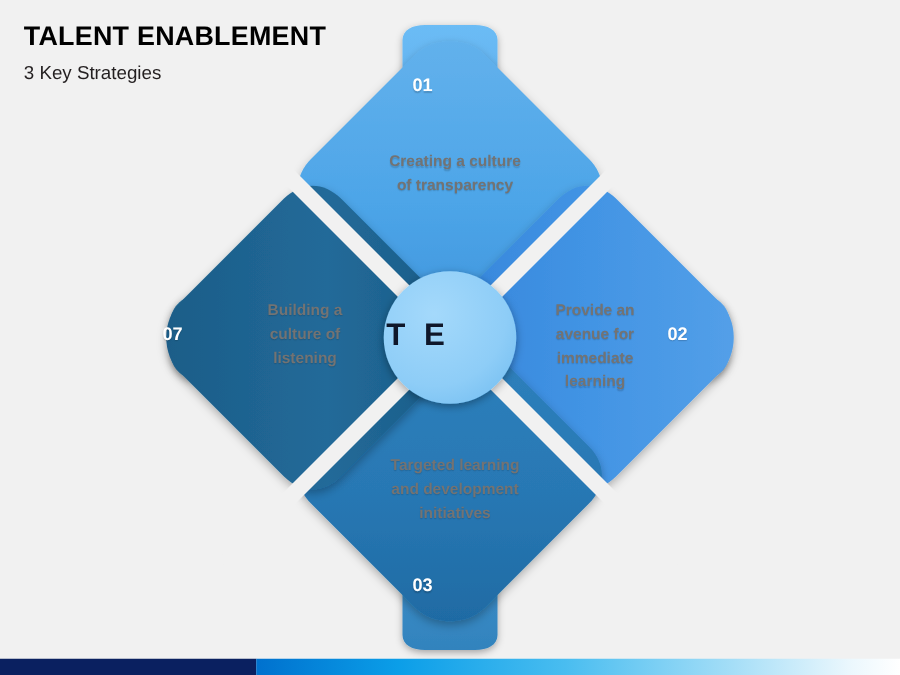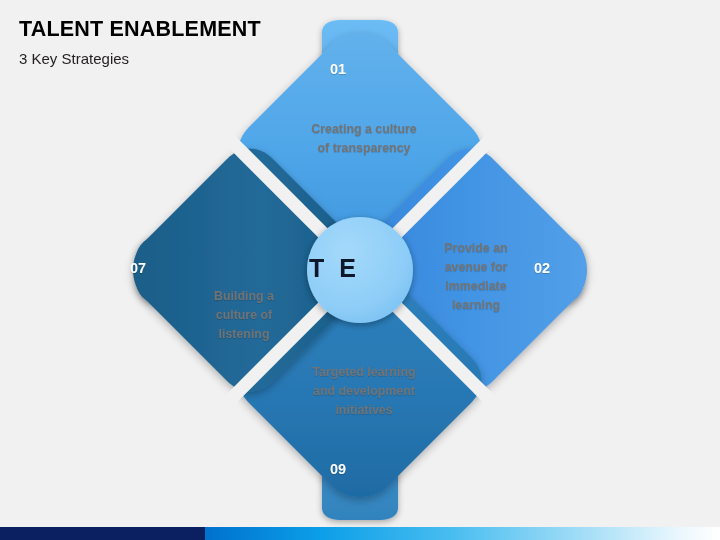--- a/index.html
+++ b/index.html
@@ -305,29 +305,29 @@
 
 <div class="petal-label" id="label-right" style="white-space: pre-line;">Provide an
 avenue for
 immediate
 learning</div>
 
 <div class="petal-label" id="label-bottom" style="white-space: pre-line;">Targeted learning
 and development
 initiatives</div>
 
-<div class="petal-label" id="label-left" style="white-space: pre-line; margin-top: 48px;">Building a
+<div class="petal-label" id="label-left" style="white-space: pre-line;">Building a
 culture of
 listening</div>
 
 <div class="petal-number" id="num-01">01</div>
 
 <div class="petal-number" id="num-02">02</div>
 
-<div class="petal-number" id="num-03">09</div>
+<div class="petal-number" id="num-03">03</div>
 
 <div class="petal-number" id="num-04">07</div>
 
 <div id="center-text">T E</div>
 
 <div id="footer-bar">
   <div id="footer-bar-navy"></div>
   <div id="footer-bar-gradient"></div>
 </div>
 

